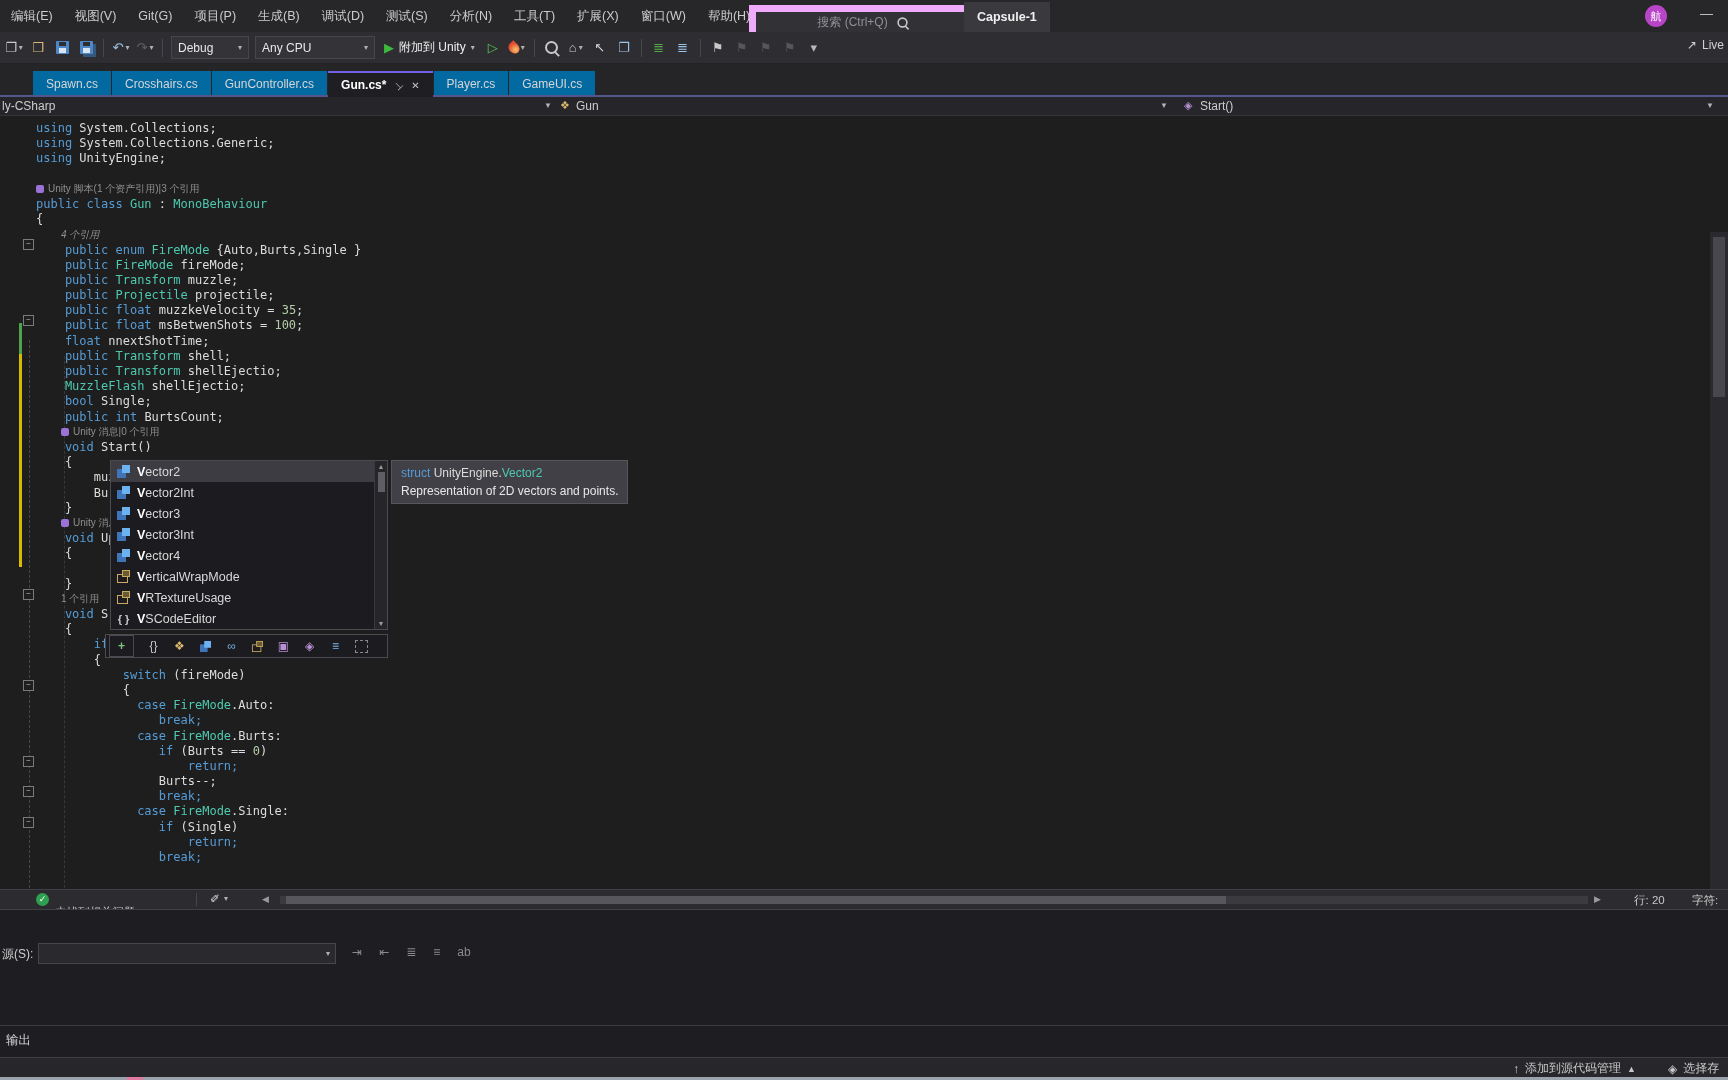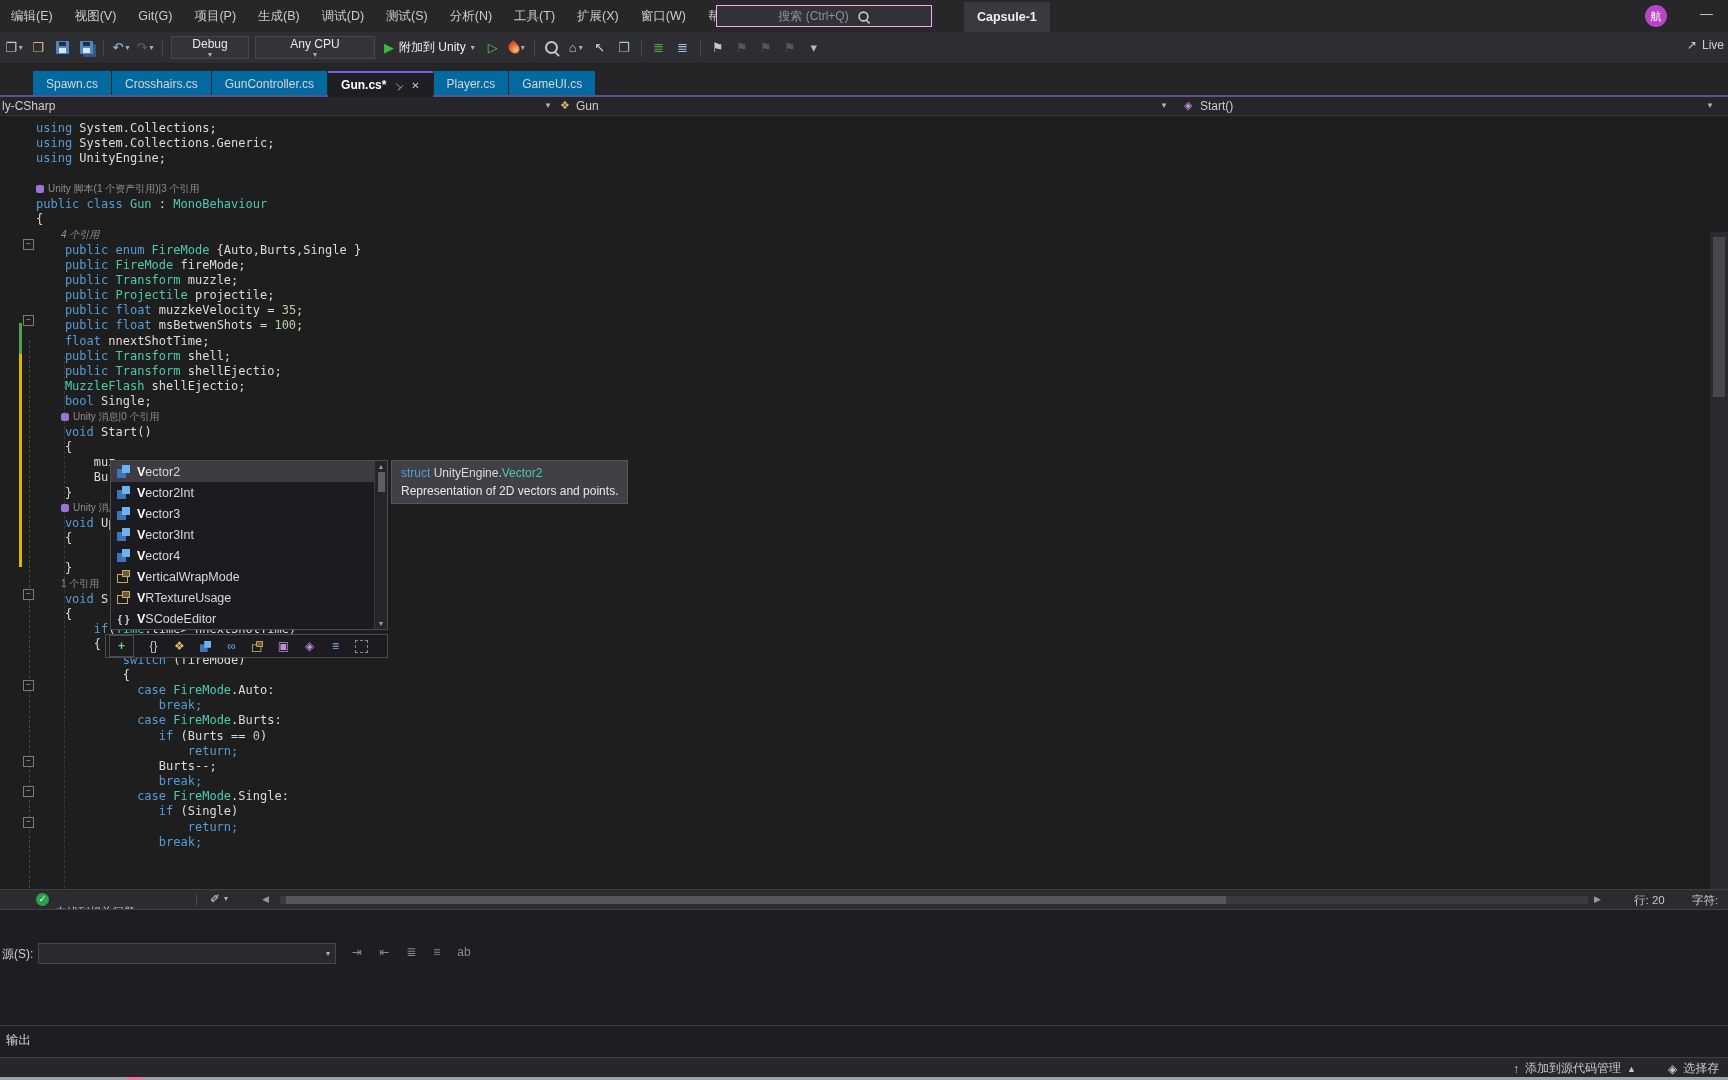--- a/index.html
+++ b/index.html
@@ -3,32 +3,32 @@
 <meta charset="utf-8">
 <style>
   html,body{margin:0;padding:0;background:#141416;}
   body{width:1728px;height:1080px;overflow:hidden;font-family:"Liberation Sans","DejaVu Sans",sans-serif;color:#cccccc;}
   #root{position:relative;width:1728px;height:1080px;background:#1e1e1e;}
   .abs{position:absolute;}
 
   
   #titlebar{left:0;top:0;width:1728px;height:32px;background:#27272a;display:flex;align-items:center;}
   .menu-item{padding:0 11px;font-size:12.5px;color:#cccccc;height:32px;display:flex;align-items:center;cursor:default;}
-  #searchbox{left:716px;top:5px;width:214px;height:20px;background:#313136;border:1px solid #f0abfc;display:flex;align-items:center;justify-content:center;gap:8px;color:#8f8f95;font-size:12px;}
+  #searchbox{left:749px;top:5px;width:214px;height:20px;background:#313136;border:7px solid #f0abfc;display:flex;align-items:center;justify-content:center;gap:8px;color:#8f8f95;font-size:12px;}
   #solution-badge{left:964px;top:2px;height:30px;padding:0 13px;background:#39393e;color:#f0f0f0;font-weight:bold;font-size:12.5px;display:flex;align-items:center;}
   #avatar{left:1645px;top:5px;width:22px;height:22px;border-radius:50%;background:#b845c8;color:#fff;font-size:11px;display:flex;align-items:center;justify-content:center;}
   #min-btn{left:1700px;top:6px;font-size:13px;color:#cfcfcf;}
 
   
   #toolbar{left:0;top:32px;width:1728px;height:32px;background:#2e2e32;display:flex;align-items:center;padding-left:2px;box-sizing:border-box;border-bottom:1px solid #222226;}
   .tbtn{height:24px;min-width:22px;display:inline-flex;align-items:center;justify-content:center;margin:0 1px;gap:2px;}
   .tb-g{font-size:13px;line-height:1;}
   .arr{color:#b0b0b5;font-size:8px;line-height:1;}
   .sep{width:1px;height:18px;background:#46464c;margin:0 5px;}
-  .combo{height:21px;background:#333338;border:1px solid #46464c;font-size:12px;color:#e8e8e8;display:inline-flex;align-items:center;justify-content:space-between;padding:0 6px;margin:0 3px;flex-direction:column;}
+  .combo{height:21px;background:#333338;border:1px solid #46464c;font-size:12px;color:#e8e8e8;display:inline-flex;align-items:center;justify-content:space-between;padding:0 6px;margin:0 3px;}
   .attach{display:inline-flex;align-items:center;gap:5px;margin:0 6px;font-size:12px;color:#f0f0f0;}
   .play-filled{color:#3db93d;font-size:13px;}
   #live-btn{position:absolute;right:4px;top:38px;display:flex;gap:5px;font-size:12px;color:#d0d0d0;align-items:center;}
 
   .ic-floppy{width:13px;height:13px;background:#4f87c6;border-radius:1px;position:relative;}
   .ic-floppy::before{content:"";position:absolute;top:1px;left:3px;right:3px;height:4px;background:#2e2e32;}
   .ic-floppy::after{content:"";position:absolute;bottom:1px;left:3px;right:3px;height:5px;background:#d8e6f4;}
   .ic-floppy2{box-shadow:3px 3px 0 #35587e;}
   .ic-flame{width:10px;height:12px;background:radial-gradient(circle at 50% 70%,#f6c36b 0%,#e2492f 70%);border-radius:50% 0 50% 50%;transform:rotate(-45deg);}
   .ic-mag{width:9px;height:9px;border:2px solid #c8c8c8;border-radius:50%;position:relative;}
@@ -290,20 +290,21 @@
         <div class="cl"><span class="c-k">    public </span><span class="c-ty">FireMode</span><span class="c-p"> fireMode;</span></div>
         <div class="cl"><span class="c-k">    public </span><span class="c-ty">Transform</span><span class="c-p"> muzzle;</span></div>
         <div class="cl"><span class="c-k">    public </span><span class="c-ty">Projectile</span><span class="c-p"> projectile;</span></div>
         <div class="cl"><span class="c-k">    public float </span><span class="c-p">muzzkeVelocity = </span><span class="c-n">35</span><span class="c-p">;</span></div>
         <div class="cl"><span class="c-k">    public float </span><span class="c-p">msBetwenShots = </span><span class="c-n">100</span><span class="c-p">;</span></div>
         <div class="cl"><span class="c-k">    float </span><span class="c-p">nnextShotTime;</span></div>
         <div class="cl"><span class="c-k">    public </span><span class="c-ty">Transform</span><span class="c-p"> shell;</span></div>
         <div class="cl"><span class="c-k">    public </span><span class="c-ty">Transform</span><span class="c-p"> shellEjectio;</span></div>
         <div class="cl"><span class="c-ty">    MuzzleFlash</span><span class="c-p"> shellEjectio;</span></div>
         <div class="cl"><span class="c-k">    bool </span><span class="c-p">Single;</span></div>
+        <div class="cl"><span class="c-k">    public int </span><span class="c-p">BurtsCount;</span></div>
         <div class="lens" style="margin-left: 25px;"><span class="uicon"></span><span>Unity 消息|0 个引用</span></div>
         <div class="cl"><span class="c-k">    void </span><span class="c-p">Start()</span></div>
         <div class="cl"><span class="c-p">    {</span></div>
         <div class="cl"><span class="c-p">        muz</span></div>
         <div class="cl"><span class="c-p">        Bur</span></div>
         <div class="cl"><span class="c-p">    }</span></div>
         <div class="lens" style="margin-left: 25px;"><span class="uicon"></span><span>Unity 消息|0 个引用</span></div>
         <div class="cl"><span class="c-k">    void </span><span class="c-p">Update()</span></div>
         <div class="cl"><span class="c-p">    {</span></div>
         <div class="cl"></div>

